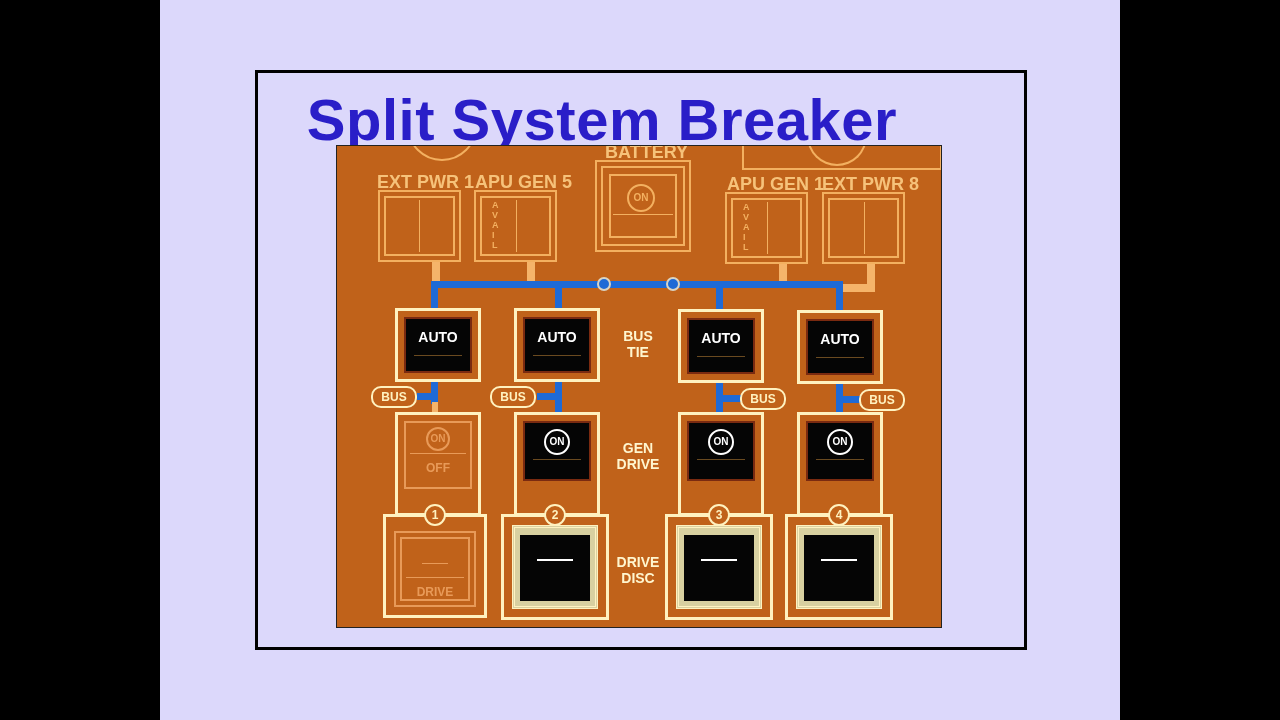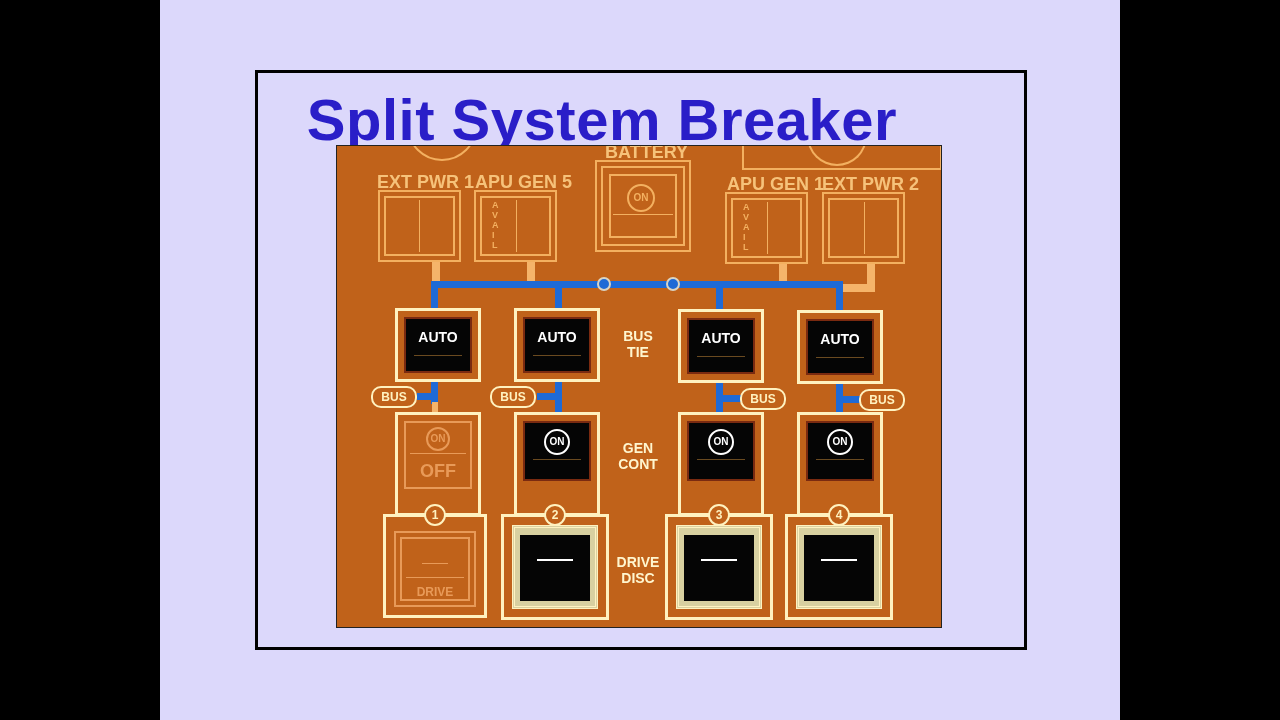--- a/index.html
+++ b/index.html
@@ -37,21 +37,21 @@
 <div class="panel">
 
   <div class="oline" style="left:70px;top:-30px;width:70px;height:45px;border-radius:0 0 40px 40px;"></div>
   <div class="oline" style="left:405px;top:-2px;width:200px;height:26px;border-top:none;"></div>
   <div class="oline" style="left:470px;top:-10px;width:60px;height:30px;border-radius:0 0 30px 30px;border-top:none;"></div>
 
   <div class="lbl" style="left:268px;top:-4px;">BATTERY</div>
   <div class="lbl" style="left:40px;top:26px;">EXT PWR 1</div>
   <div class="lbl" style="left:138px;top:26px;">APU GEN 5</div>
   <div class="lbl" style="left:390px;top:28px;">APU GEN 1</div>
-  <div class="lbl" style="left:485px;top:28px;">EXT PWR 2</div>
+  <div class="lbl" style="left:485px;top:28px;">EXT PWR 8</div>
 
   <div class="oline" style="left:41px;top:44px;width:83px;height:72px;">
     <div class="oline2" style="left:4px;top:4px;right:4px;bottom:4px;"></div>
     <div style="position:absolute;left:39px;top:8px;width:1px;height:52px;background:#f3b060;"></div>
   </div>
   <div class="oline" style="left:137px;top:44px;width:83px;height:72px;">
     <div class="oline2" style="left:4px;top:4px;right:4px;bottom:4px;"></div>
     <div style="position:absolute;left:16px;top:8px;width:10px;font-size:9px;font-weight:bold;color:#f3b060;line-height:10px;white-space:pre;">A
 V
 A
@@ -89,39 +89,39 @@
   <div class="node" style="left:260px;top:131px;"></div>
   <div class="node" style="left:329px;top:131px;"></div>
   <div class="bus" style="left:94px;top:135px;width:7px;height:30px;"></div>
   <div class="bus" style="left:218px;top:135px;width:7px;height:30px;"></div>
   <div class="bus" style="left:379px;top:135px;width:7px;height:30px;"></div>
   <div class="bus" style="left:499px;top:135px;width:7px;height:30px;"></div>
 
   <div class="lbl-w" style="left:276px;top:182px;width:50px;white-space:pre;">BUS
 TIE</div>
   <div class="lbl-w" style="left:273px;top:294px;width:56px;white-space:pre;">GEN
-CONT</div>
+DRIVE</div>
   <div class="lbl-w" style="left:270px;top:408px;width:62px;white-space:pre;">DRIVE
 DISC</div>
 
   <div class="sw" style="left:58px;top:162px;width:86px;height:74px;">
     <div class="sw-in">
         <div class="sw-txt">AUTO</div>
         <div class="sw-line"></div>
       </div>
   </div>
   <div class="bus" style="left:94px;top:236px;width:7px;height:22px;"></div>
   <div class="bus" style="left:80px;top:247px;width:20px;height:7px;"></div>
   <div class="stub" style="left:95px;top:256px;width:6px;height:12px;"></div>
   <div class="buslbl" style="left:34px;top:240px;">BUS</div>
   <div class="sw" style="left:58px;top:266px;width:86px;height:104px;border-color:#fff2c0;">
     <div class="oline" style="left:6px;top:6px;right:6px;height:68px;border-color:#e89a58;">
       <div style="position:absolute;left:50%;top:4px;width:20px;height:20px;margin-left:-12px;border:2px solid #e89a58;border-radius:50%;color:#e89a58;font-size:10px;font-weight:bold;text-align:center;line-height:20px;">ON</div>
       <div style="position:absolute;left:4px;right:4px;top:30px;height:1px;background:#e89a58;"></div>
-      <div style="position:absolute;left:0;right:0;top:38px;text-align:center;color:#e89a58;font-size:18px;font-weight:bold;">OFF</div>
+      <div style="position:absolute;left:0;right:0;top:38px;text-align:center;color:#e89a58;font-size:12px;font-weight:bold;">OFF</div>
     </div>
   </div>
   <div class="drive" style="left:46px;top:368px;width:104px;height:104px;">
     <div class="oline" style="left:8px;top:14px;right:8px;bottom:8px;border-color:#e89a58;">
       <div class="oline" style="left:4px;top:4px;right:4px;bottom:4px;border-color:#e89a58;"></div>
       <div style="position:absolute;left:26px;right:26px;top:30px;height:1px;background:#e89a58;"></div>
       <div style="position:absolute;left:10px;right:10px;top:44px;height:1px;background:#e89a58;"></div>
       <div style="position:absolute;left:0;right:0;top:52px;text-align:center;color:#e89a58;font-size:12px;font-weight:bold;">DRIVE</div>
     </div>
   </div>

